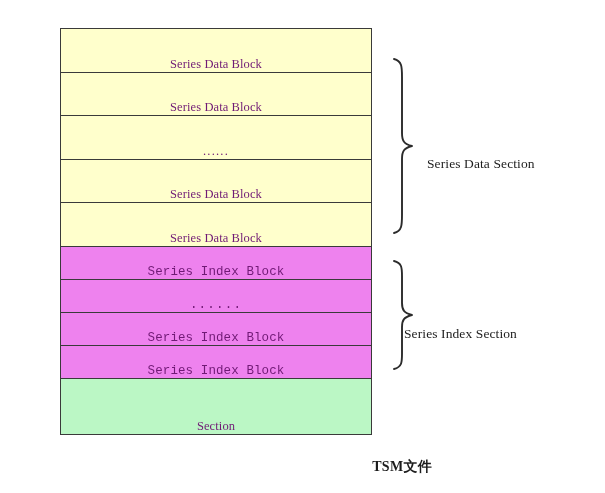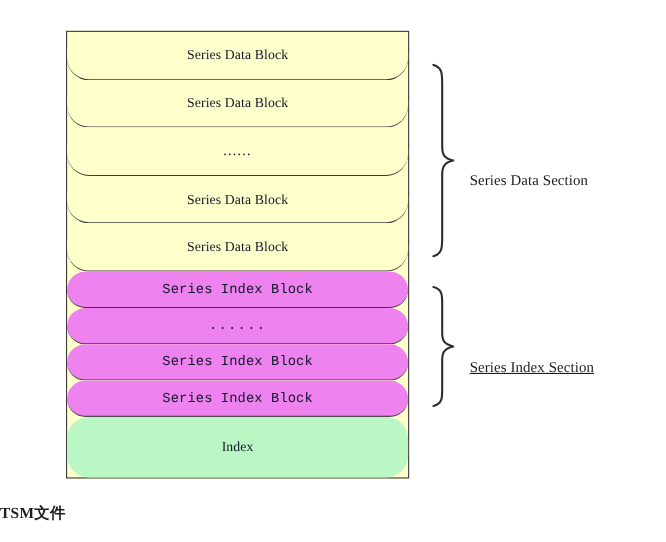--- a/index.html
+++ b/index.html
@@ -32,26 +32,25 @@
     border: 1.6px solid #3a3a3a;
     box-sizing: border-box;
     background: #ffffcc;
   }
 
   .block-row {
     position: relative;
     box-sizing: border-box;
     border-bottom: 1.6px solid #3a3a3a;
     display: flex;
-    align-items: center;
+    align-items: flex-end;
     justify-content: center;
-    color: #0f172a;
+    color: #701a75;
     font-size: 12.5px;
     letter-spacing: 0.1px;
-    border-radius: 20px;
   }
   .block-row:last-child {
     border-bottom: none;
   }
 
   .row-data   { background: #ffffcc; height: 43.6px; }
   .row-index  { background: #ee82ee; height: 33px; font-family: Liberation Mono, monospace;  }
   .row-footer { background: #bbf7c5; height: 55px;  }
 
   .row-ellipsis {
@@ -74,21 +73,21 @@
     letter-spacing: 0.1px;
     margin-top: 19px;
   }
 
   
   .caption {
     position: absolute;
     left: 0;
     top: 458px;
     width: 432px;
-    text-align: left;
+    text-align: right;
     font-size: 14px;
     font-weight: bold;
     color: #1d1d1d;
     letter-spacing: 0.3px;
   }
 </style>
 </head>
 <body>
 
 <div id="diagram-root">
@@ -125,36 +124,36 @@
 
     <div class="block-row row-index">
       <span>Series Index Block</span>
     </div>
 
     <div class="block-row row-index">
       <span>Series Index Block</span>
     </div>
 
     <div class="block-row row-footer">
-      <span>Index</span>
+      <span>Section</span>
     </div>
 
   </div>
 
   <div class="brace" style="left:390px; top:57px;">
     <svg width="26" height="178" viewBox="0 0 26 178" fill="none" xmlns="http://www.w3.org/2000/svg">
       <path d="M4 2 C12 4, 12 10, 12 20 L12 76 C12 84, 14 87, 22 89 C14 91, 12 94, 12 102 L12 158 C12 168, 12 174, 4 176" stroke="#2b2b2b" stroke-width="1.9" stroke-linecap="round" stroke-linejoin="round" fill="none"></path>
     </svg>
   </div>
 
   <div class="section-label" style="left:427px; top:137px;">Series Data Section</div>
 
   <div class="brace" style="left:390px; top:259px;">
     <svg width="26" height="112" viewBox="0 0 26 112" fill="none" xmlns="http://www.w3.org/2000/svg">
       <path d="M4 2 C12 4, 12 9, 12 17 L12 44 C12 51, 14 54, 22 56 C14 58, 12 61, 12 68 L12 95 C12 103, 12 108, 4 110" stroke="#2b2b2b" stroke-width="1.9" stroke-linecap="round" stroke-linejoin="round" fill="none"></path>
     </svg>
   </div>
 
-  <div class="section-label" style="left:427px; top:307px;text-decoration:underline;">Series Index Section</div>
+  <div class="section-label" style="left:404px; top:307px;">Series Index Section</div>
 
   <div class="caption">TSM文件</div>
 
 </div>
 
 </body></html>

